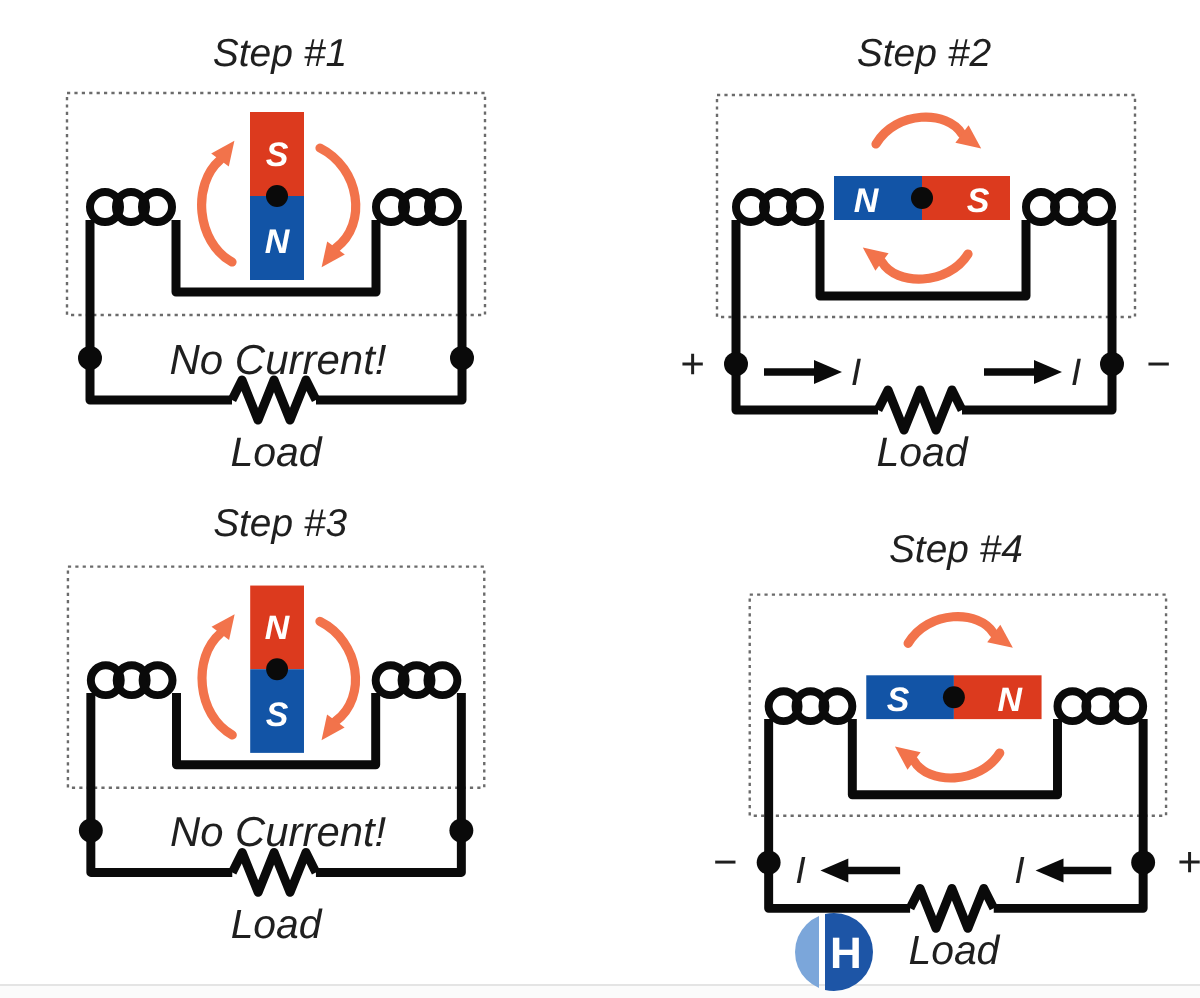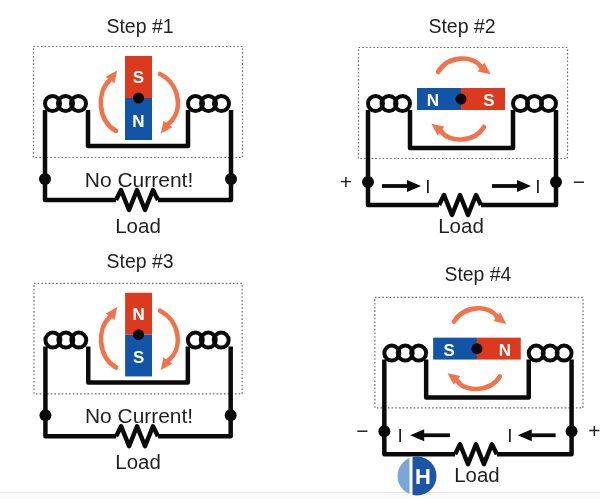--- a/index.html
+++ b/index.html
@@ -1,21 +1,21 @@
 <!DOCTYPE html>
 <html style="--background: #ffffff; --wire: #0a0a0a; --text: #1f1f1f; --magnet-red: #dc3a1e; --magnet-blue: #1254a6; --pole-letter: #ffffff; --rotation-arrow: #f2734b; --dotted-border: #6b6b6b; --logo-blue: #1d55a6; --logo-light-blue: #7ba6da; --footer-line: #e4e4e4;"><head>
 <meta charset="utf-8">
 <style>
   html,body { margin:0; padding:0; }
   #canvas {
     position:relative; width:600px; height:499px;
     background:var(--background,#ffffff); overflow:hidden;
     font-family:"Liberation Sans", sans-serif;
   }
-  .panel { position:absolute; width:300px; height:250px; }
+  .panel { position:absolute; width:300px; height:250px;font-style:italic; }
   #p1{left:0;top:0} #p2{left:300px;top:0} #p3{left:0;top:237px} #p4{left:316px;top:250px}
 
   svg text { font-family:"Liberation Sans", sans-serif; }
   .title  { font-size:19.5px; fill:var(--text,#1f1f1f); }
   .dotted { fill:none; stroke:var(--dotted-border,#6b6b6b); stroke-width:1.2; stroke-dasharray:1.6 2.1; }
   .rot path { fill:none; stroke:var(--rotation-arrow,#f2734b); stroke-width:4.6; stroke-linecap:round; }
   .rothead  { fill:var(--rotation-arrow,#f2734b); }
   .mred  { fill:var(--magnet-red,#dc3a1e); }
   .mblue { fill:var(--magnet-blue,#1254a6); }
   .pivot { fill:var(--wire,#000); }

